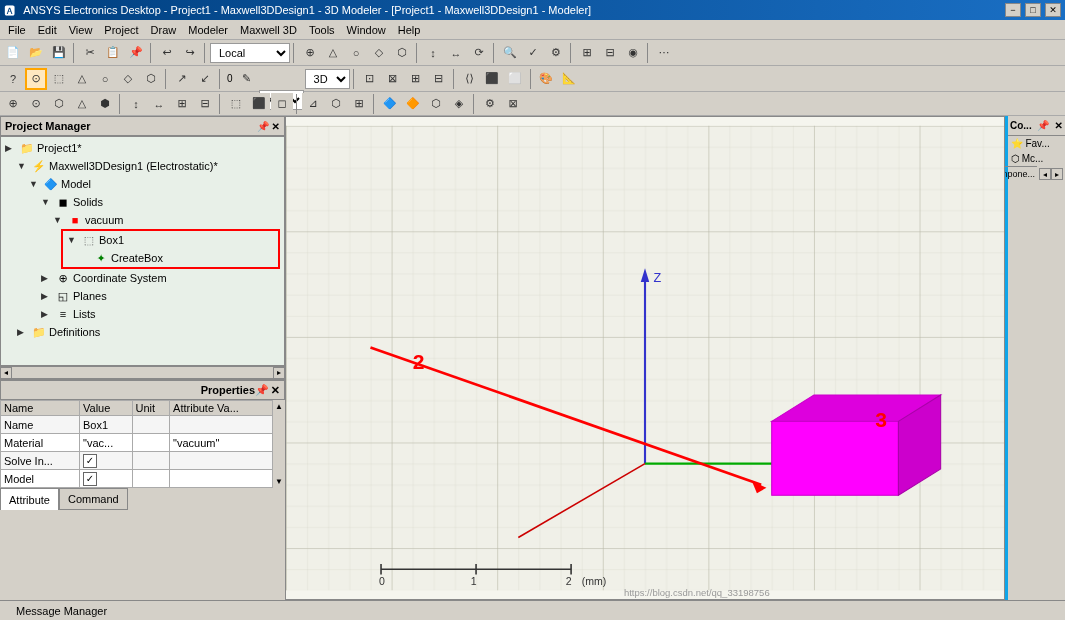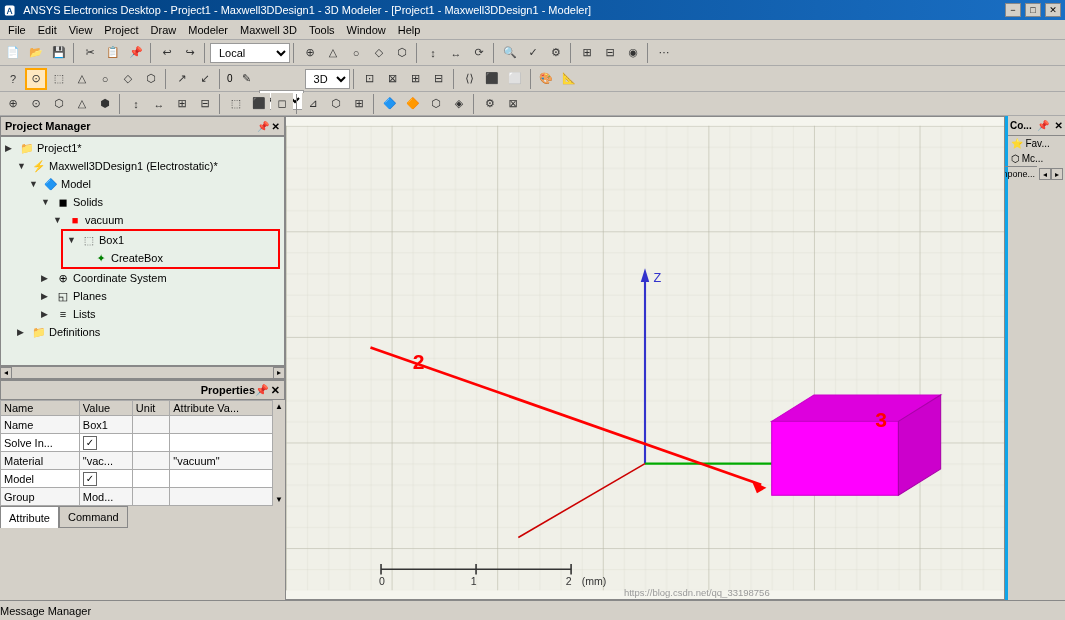--- a/index.html
+++ b/index.html
@@ -227,21 +227,21 @@
     .scroll-arrow { width: 12px; height: 12px; background: #d4d0c8; border: 1px solid #888; font-size: 8px; display: flex; align-items: center; justify-content: center; cursor: pointer; }
     .scroll-track { flex: 1; height: 10px; background: #d4d0c8; }
 
     
     .status-bar {
       height: 20px;
       background: #d4d0c8;
       border-top: 1px solid #888;
       display: flex;
       align-items: center;
-      padding: 0 0;
+      padding: 0 16px;
       font-size: 11px;
     }
   </style>
 </head>
 <body>
 
 <div class="title-bar">
   <div class="title-bar-left">
     <span style="font-size:12px; margin-right:4px;">🅰</span>
     <span style="font-size:11px;">ANSYS Electronics Desktop - Project1 - Maxwell3DDesign1 - 3D Modeler - [Project1 - Maxwell3DDesign1 - Modeler]</span>
@@ -471,44 +471,38 @@
             </tr>
           </thead>
           <tbody>
             <tr>
               <td>Name</td>
               <td>Box1</td>
               <td></td>
               <td></td>
             </tr>
             <tr>
+              <td>Material</td>
+              <td>"vac...</td>
+              <td></td>
+              <td>"vacuum"</td>
+            </tr>
+            <tr>
               <td>Solve In...</td>
               <td>
                 <div class="checkbox-sim">✓</div>
               </td>
               <td></td>
               <td></td>
             </tr>
             <tr>
-              <td>Material</td>
-              <td>"vac...</td>
-              <td></td>
-              <td>"vacuum"</td>
-            </tr>
-            <tr>
               <td>Model</td>
               <td>
                 <div class="checkbox-sim">✓</div>
               </td>
-              <td></td>
-              <td></td>
-            </tr>
-            <tr>
-              <td>Group</td>
-              <td>Mod...</td>
               <td></td>
               <td></td>
             </tr>
           </tbody>
         </table>
         <div class="scrollbar-col" style="display:flex;flex-direction:column;align-items:center;justify-content:space-between;padding:2px 0;">
           <div style="font-size:8px;cursor:pointer;">▲</div>
           <div style="flex:1;width:10px;background:#d4d0c8;"></div>
           <div style="font-size:8px;cursor:pointer;">▼</div>
         </div>

